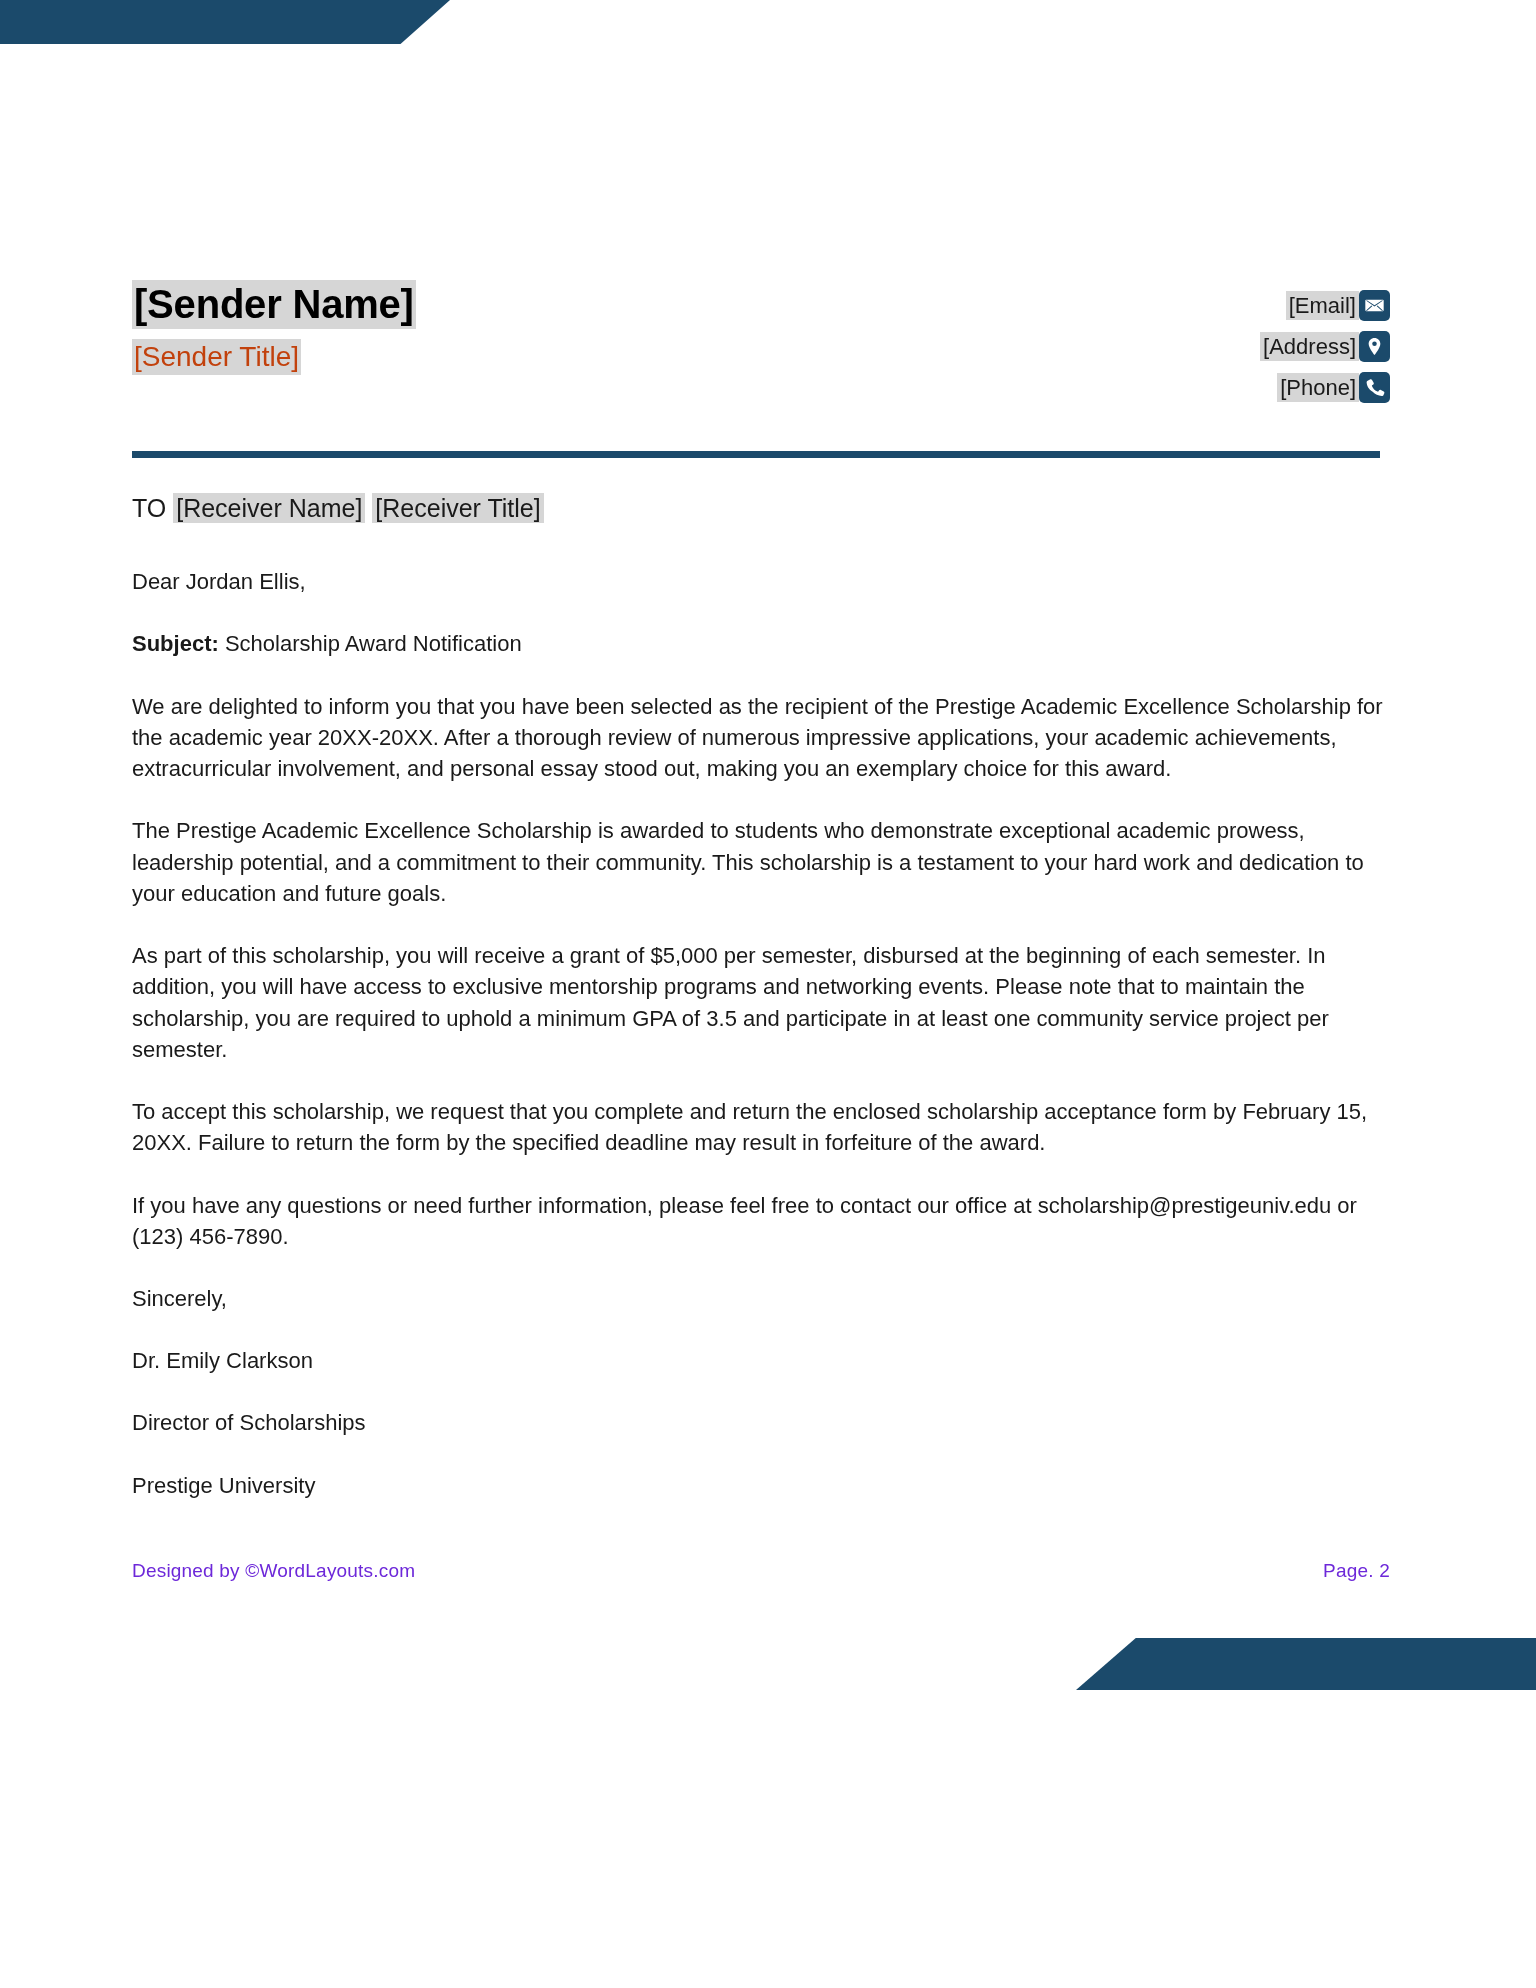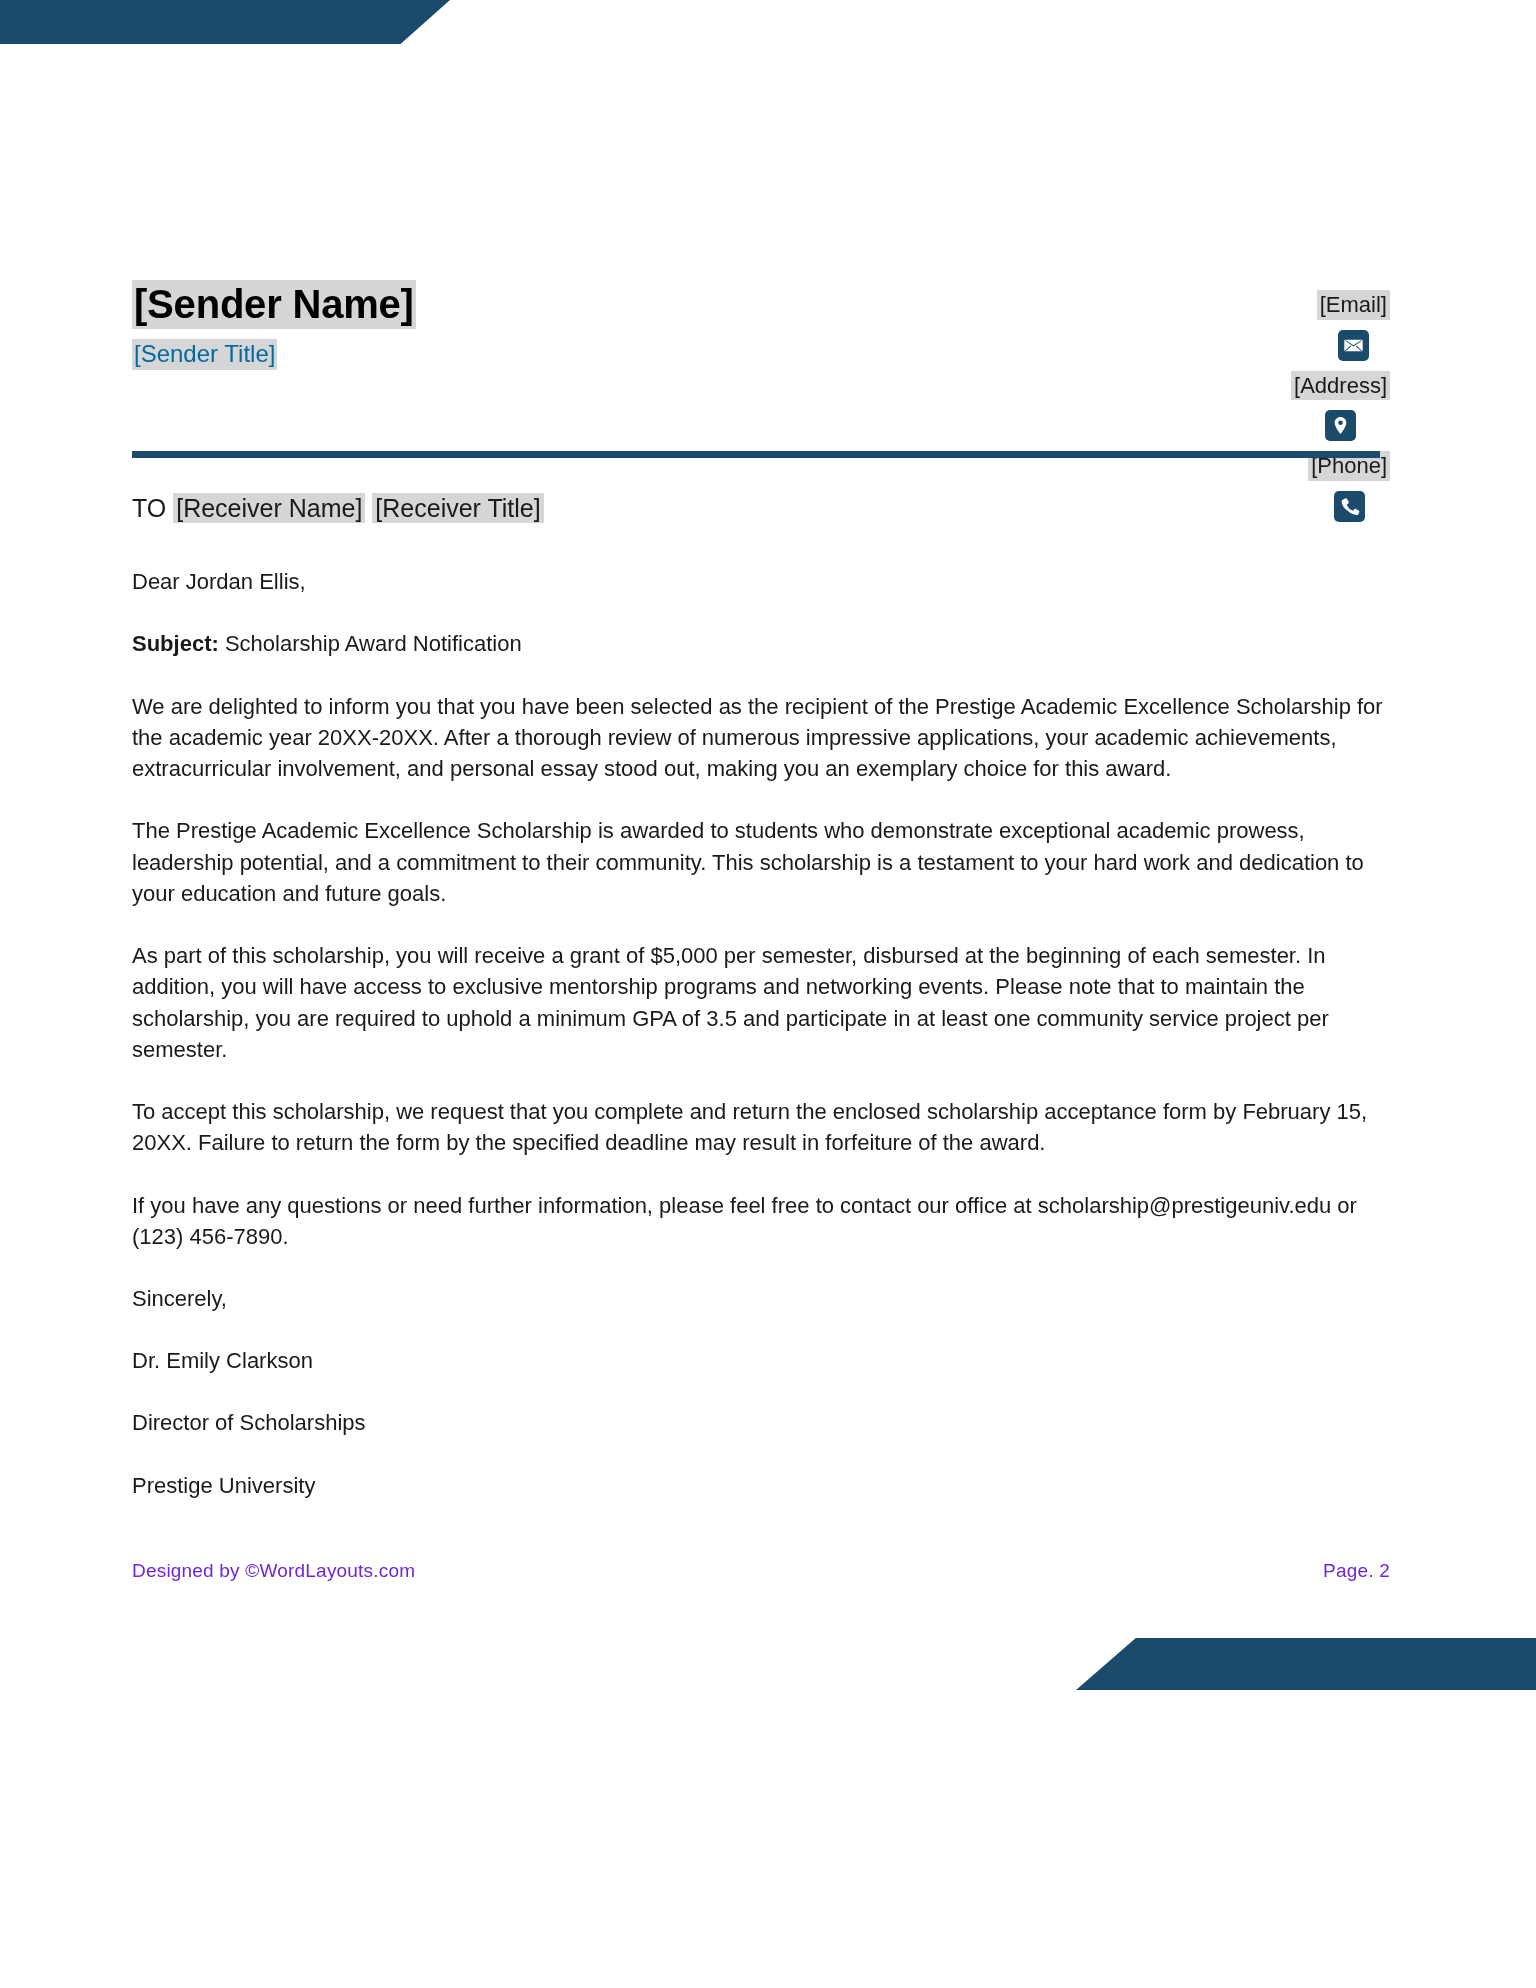--- a/index.html
+++ b/index.html
@@ -57,40 +57,38 @@
     font-size: 40px;
     font-weight: bold;
     color: #000000;
     background: #d6d6d6;
     line-height: 1.18;
     letter-spacing: -0.2px;
     padding: 1px 2px;
   }
   .sender-title {
     display: inline-block;
-    font-size: 24px;
-    color: #0369a1;
+    font-size: 28px;
+    color: #c2410c;
     background: #d6d6d6;
     line-height: 1.2;
     margin-top: 10px;
     padding: 1px 2px;
   }
 
   .contact-block {
     display: flex;
     flex-direction: column;
     align-items: flex-end;
     gap: 10px;
     padding-top: 14px;
   }
   .contact-row {
     display: flex;
     align-items: center;
-    gap: 10px;
-    flex-direction: column;
   }
   .contact-text {
     font-size: 22px;
     color: #1a1a1a;
     background: #d6d6d6;
     line-height: 1.25;
     padding: 1px 3px;
   }
   .contact-icon {
     width: 31px;

